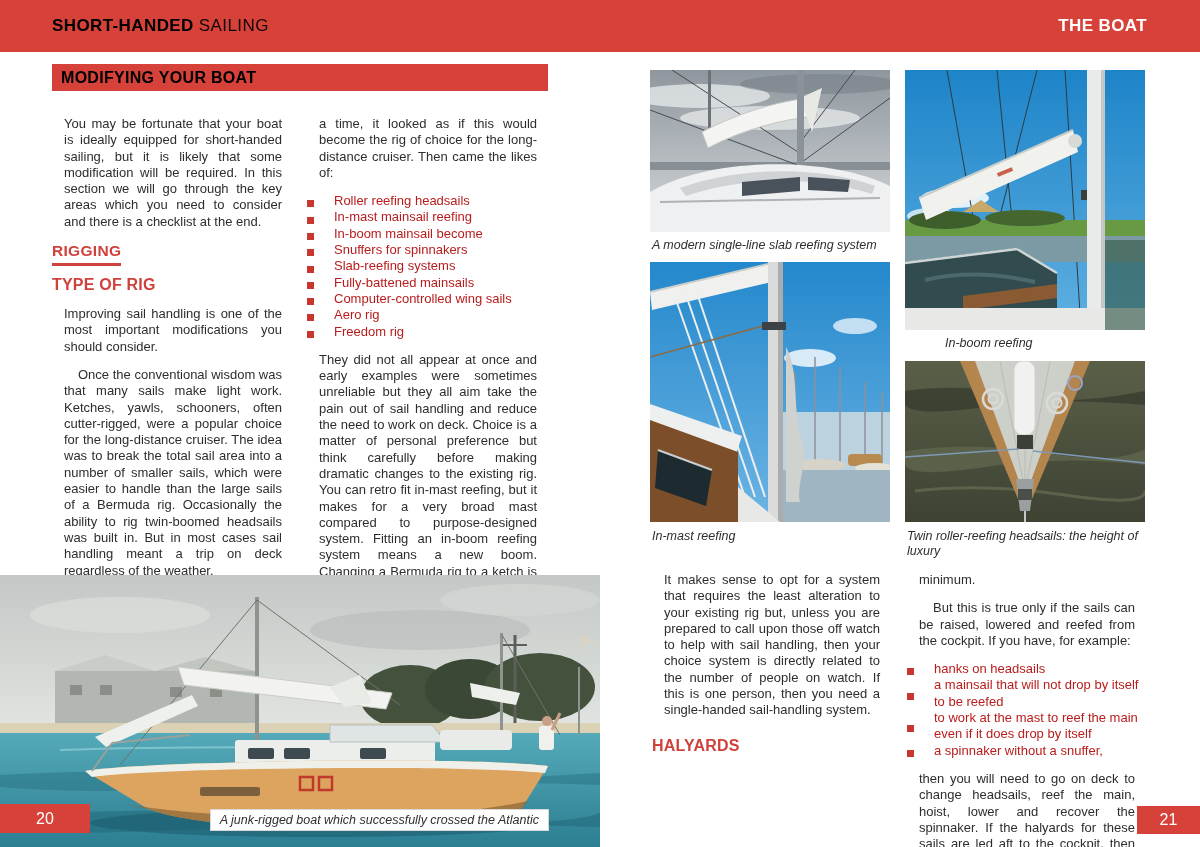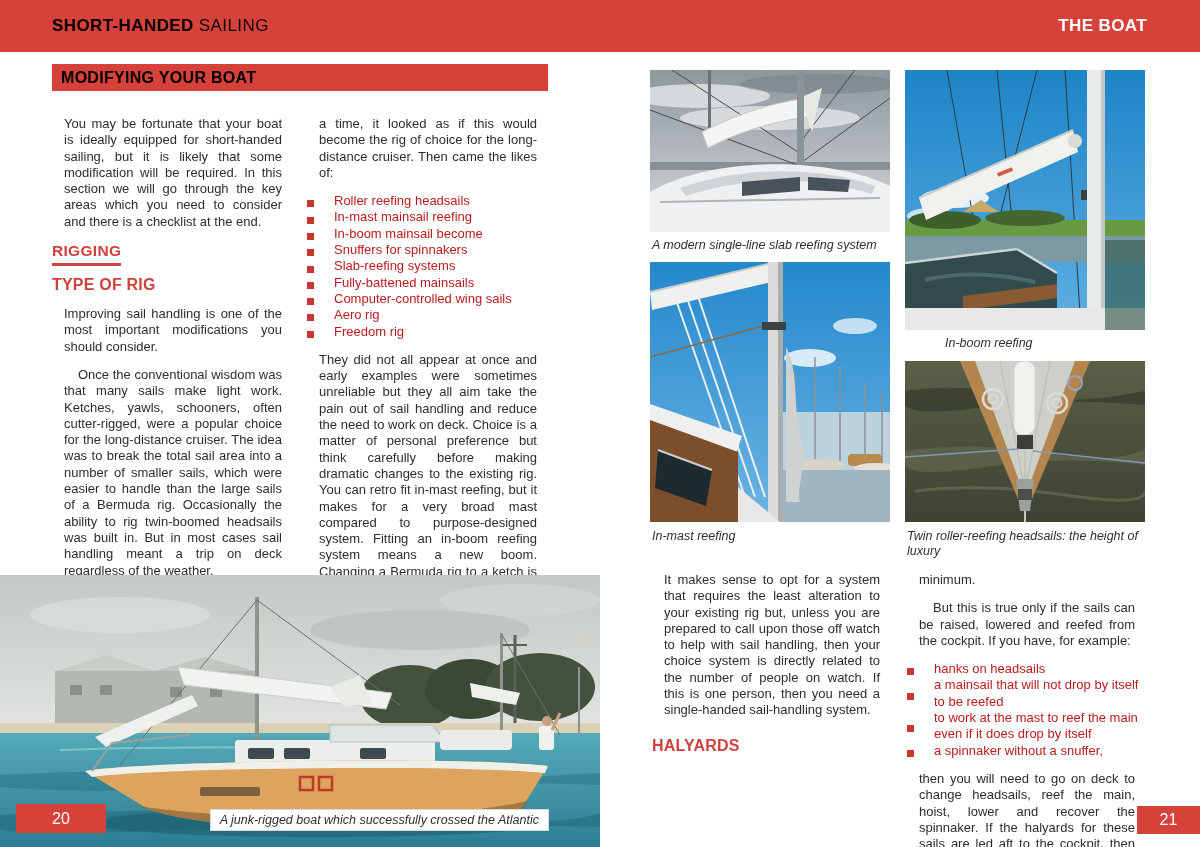--- a/index.html
+++ b/index.html
@@ -31,21 +31,21 @@
   
   .cap{position:absolute;font-style:italic;font-size:12.5px;color:#2e2e2e;line-height:15px;}
   
   .photo{position:absolute;overflow:hidden;}
   .photo svg{display:block;}
   
   .cap-box{position:absolute;right:52px;bottom:17px;background:#fff;padding:3px 9px;
            font-style:italic;font-size:12.5px;color:#2e2e2e;box-shadow:0 0 0 1px #d8d8d8;}
   
   .pagenum{position:absolute;background:#d6413a;color:#fff;font-size:16px;text-align:center;}
-  #pn20{left:16px;top:804px;width:90px;height:29px;line-height:29px;}
+  #pn20{left:0;top:804px;width:90px;height:29px;line-height:29px;}
   #pn21{left:1137px;top:806px;width:63px;height:28px;line-height:28px;}
 </style>
 </head>
 <body>
 
 <div id="page">
 
   <div class="header-bar">
     <div class="header-left"><span class="b">SHORT-HANDED</span><span class="l"> SAILING</span></div>
     <div class="header-right">THE BOAT</div>

